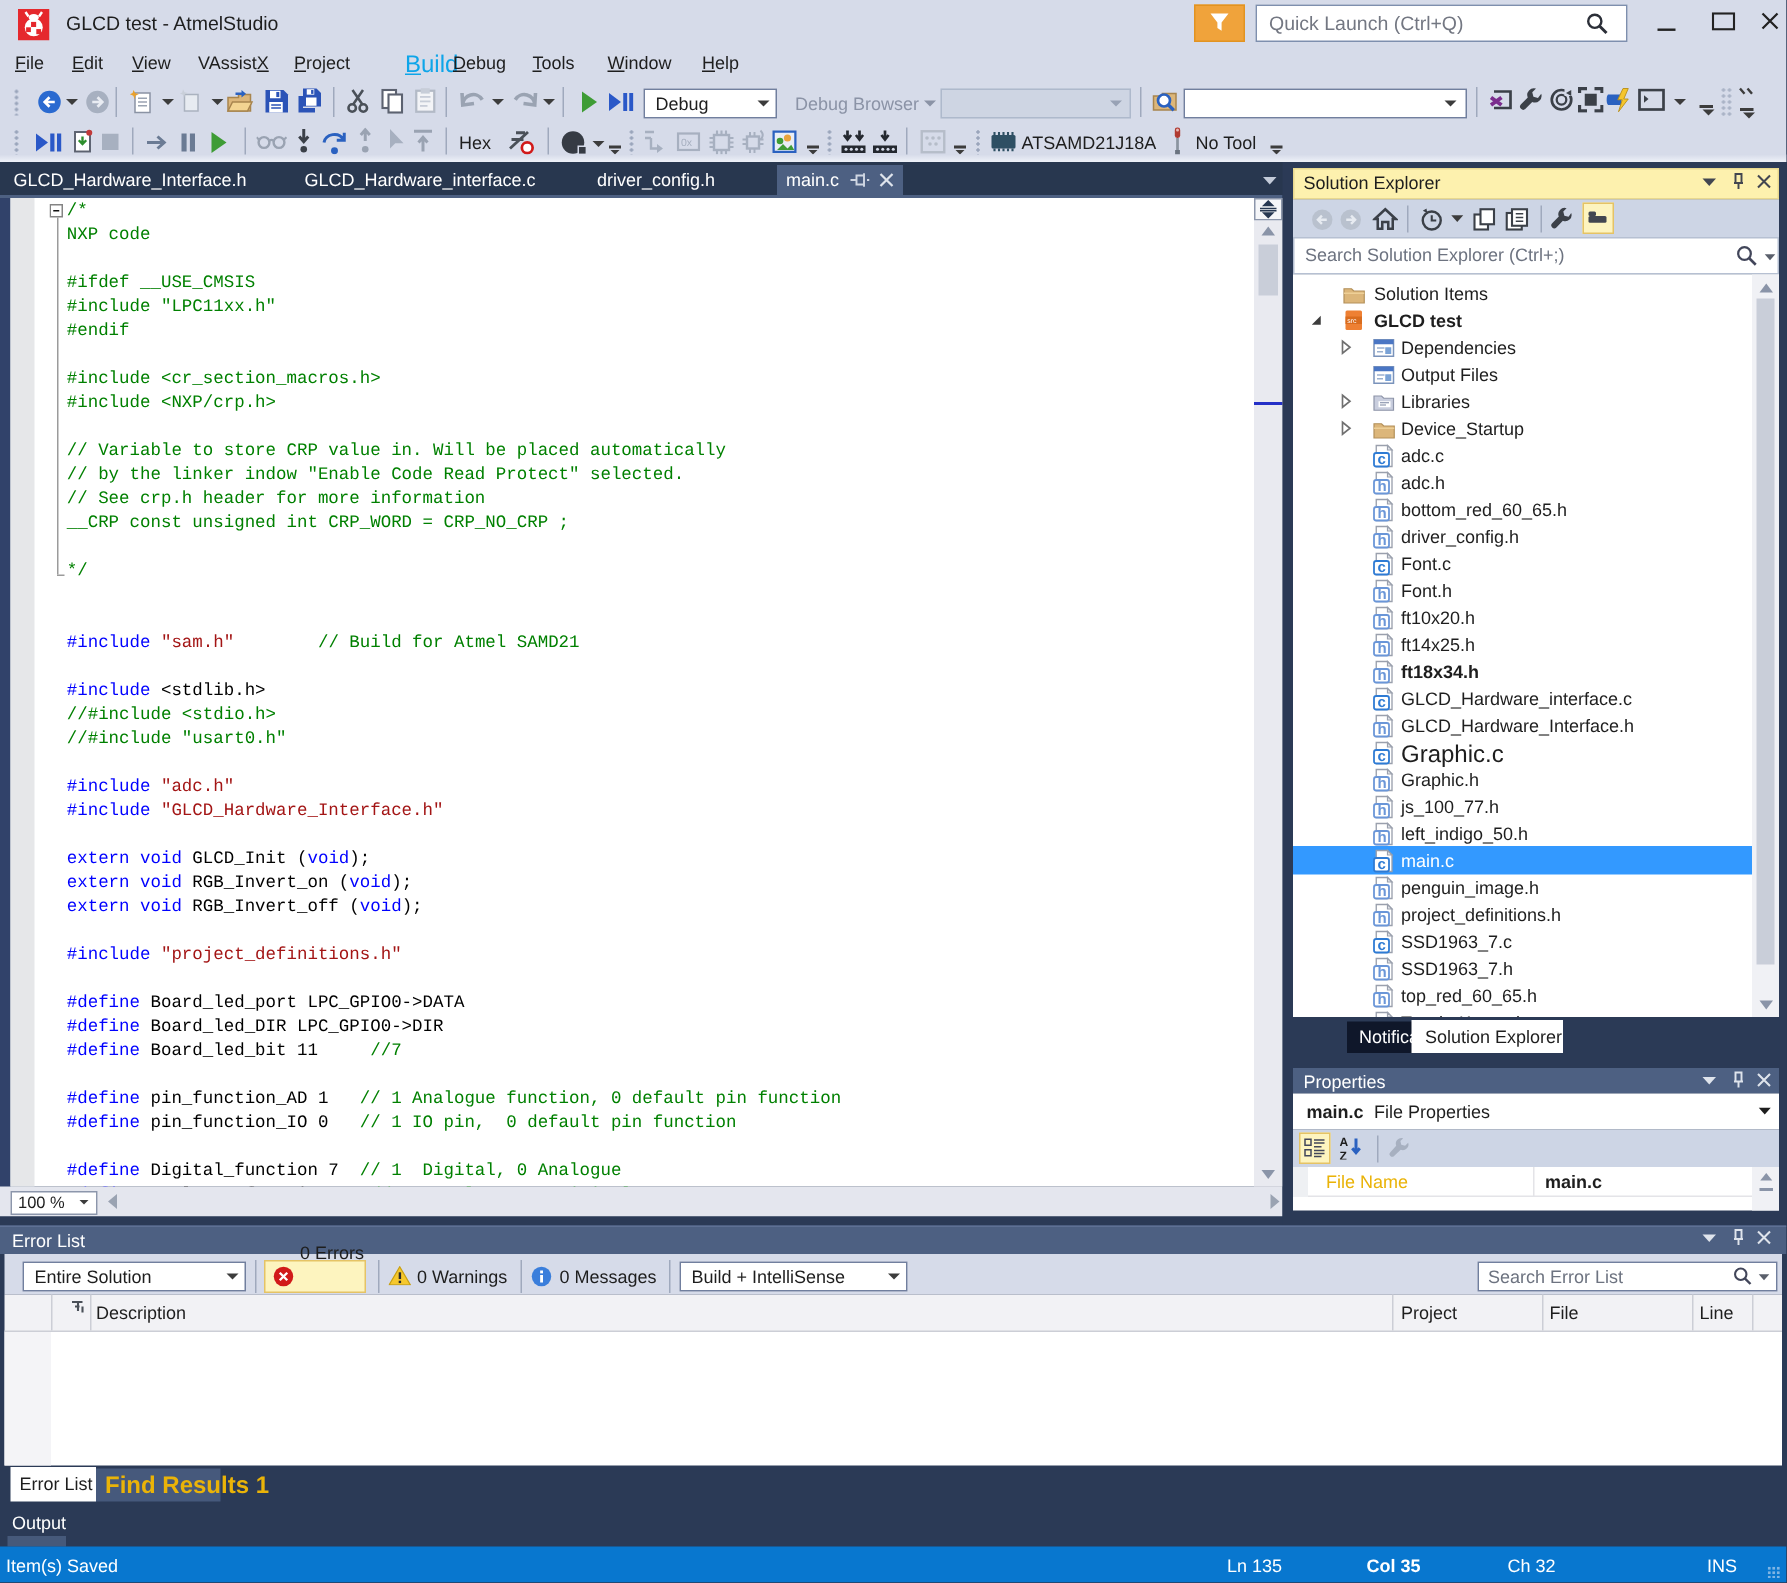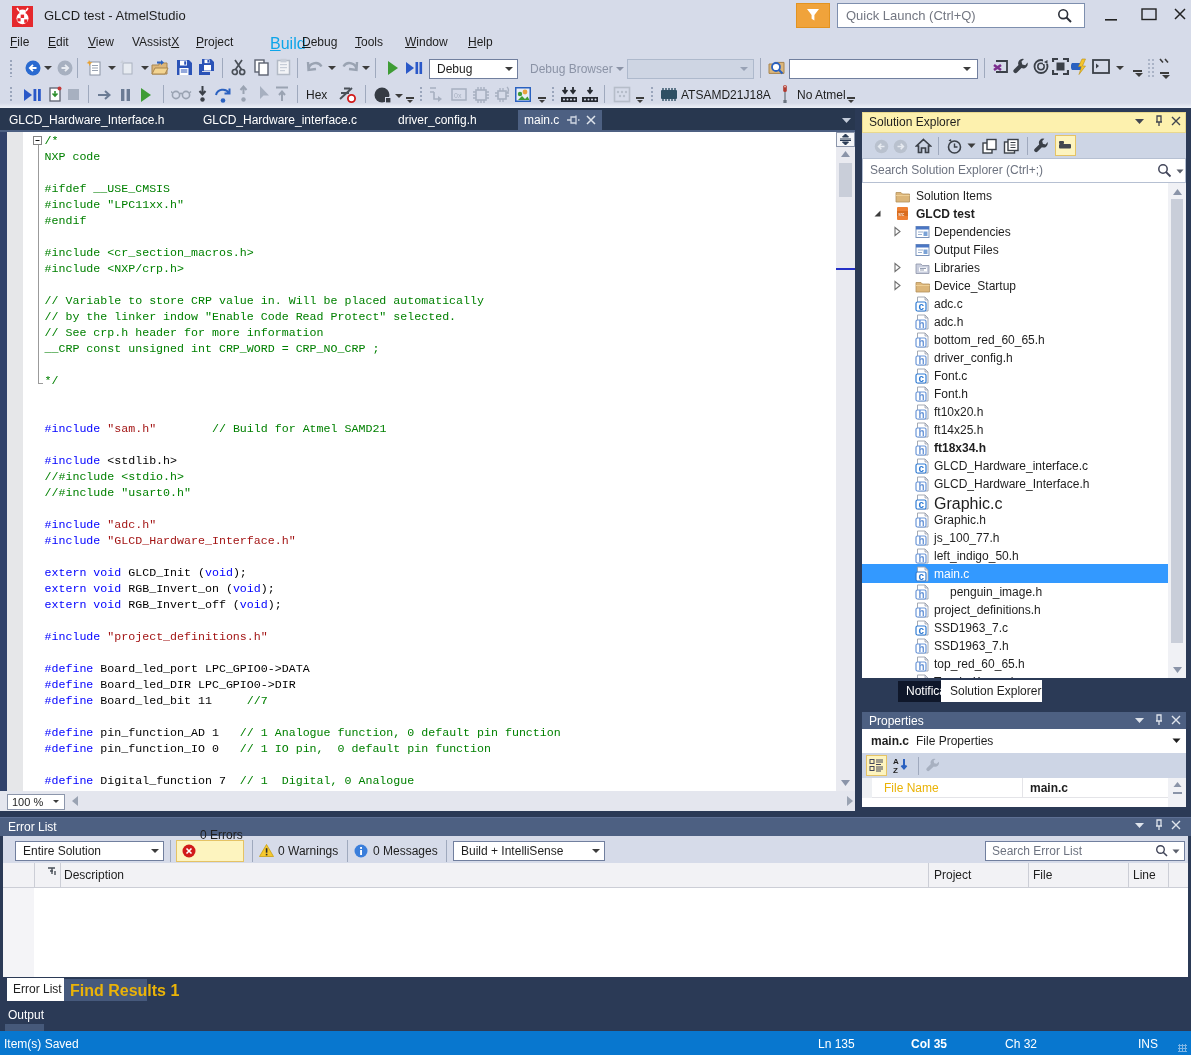--- a/index.html
+++ b/index.html
@@ -313,21 +313,21 @@
       <rect x="2" y="2" width="16" height="9" rx="1" fill="#2e4f63"></rect>
 <path d="M4 2 v-2 M7 2 v-2 M10 2 v-2 M13 2 v-2 M16 2 v-2 M4 11 v2 M7 11 v2 M10 11 v2 M13 11 v2 M16 11 v2" stroke="#2e4f63" stroke-width="1.4"></path>
     </svg>
 <div class="abs" style="left:681px;top:88px;font-size:12px;color:#1e1e1e;font-weight:normal;white-space:pre;">ATSAMD21J18A</div>
 <svg class="abs" style="left:778px;top:84px;" width="14" height="20" viewBox="0 0 14 20">
       <rect x="5.2" y="1" width="3.6" height="7" rx="1.6" fill="#b03a30"></rect>
       <rect x="6.1" y="8" width="1.8" height="8" fill="#8b949f"></rect>
       <rect x="5.4" y="16" width="3.2" height="3" fill="#6b7480"></rect>
 <circle cx="7" cy="2.6" r="1" fill="#e8b9b4"></circle>
     </svg>
-<div class="abs" style="left:797px;top:88px;font-size:12px;color:#1e1e1e;font-weight:normal;white-space:pre;">No Atmel</div>
+<div class="abs" style="left:797px;top:88px;font-size:12px;color:#1e1e1e;font-weight:normal;white-space:pre;">No Tool</div>
 <div class="abs" style="left:847px;top:97px;width:8px;height:1.5px;background:#3c3c3c;"></div>
 <div class="abs dd" style="left:848px;top:100px;border-left-width:3.5px;border-right-width:3.5px;border-top-width:3.5px;"></div>
 <div class="abs" style="left:0;top:103px;width:1191px;height:5px;background:linear-gradient(#d6dbe9,#eef1f8);"></div>
 <div class="abs" style="left:0;top:108px;width:1191px;height:22px;background:#28374f;"></div>
 <div class="abs" style="left:0;top:130px;width:855px;height:2px;background:#4d6082;"></div>
 <div class="abs" style="left:9px;top:113px;font-size:12px;color:#fff;font-weight:normal;white-space:pre;">GLCD_Hardware_Interface.h</div>
 <div class="abs" style="left:203px;top:113px;font-size:12px;color:#fff;font-weight:normal;white-space:pre;">GLCD_Hardware_interface.c</div>
 <div class="abs" style="left:398px;top:113px;font-size:12px;color:#fff;font-weight:normal;white-space:pre;">driver_config.h</div>
 <div class="abs" style="left:518px;top:110px;width:84px;height:20px;background:#4d6082;"></div>
 <div class="abs" style="left:524px;top:113px;font-size:12px;color:#fff;font-weight:normal;white-space:pre;">main.c</div>
@@ -637,21 +637,21 @@
         <rect x="1" y="6" width="10" height="9" rx="1.5" fill="#fff" stroke="#2e7bd4" stroke-width="1.2"></rect>
         <text x="3.4" y="13.6" font-size="10" font-weight="bold" fill="#2e7bd4" font-family="Liberation Sans">c</text>
       </svg>
       <div style="position:absolute;left:72px;top:384px;font-size:12px;font-weight:normal;color:#fff;white-space:pre;">main.c</div>
       <svg style="position:absolute;left:53px;top:401px;" width="15" height="16" viewBox="0 0 15 16">
         <path d="M2.5 1 h7.5 l3 3 v11 h-10.5z" fill="#fff" stroke="#9aa0ad" stroke-width="0.9"></path>
         <path d="M10 1 l3 3 h-3z" fill="#e8ebef" stroke="#9aa0ad" stroke-width="0.8"></path>
         <rect x="1" y="6" width="10" height="9" rx="1.5" fill="#fff" stroke="#6a96d8" stroke-width="1.2"></rect>
         <text x="3.4" y="13.6" font-size="10" font-weight="bold" fill="#6a96d8" font-family="Liberation Sans">h</text>
       </svg>
-      <div style="position:absolute;left:72px;top:402px;font-size:12px;font-weight:normal;color:#1e1e1e;white-space:pre;margin-left:16px;">penguin_image.h</div>
+      <div style="position:absolute;left:72px;top:402px;font-size:12px;font-weight:normal;color:#1e1e1e;white-space:pre;">penguin_image.h</div>
       <svg style="position:absolute;left:53px;top:419px;" width="15" height="16" viewBox="0 0 15 16">
         <path d="M2.5 1 h7.5 l3 3 v11 h-10.5z" fill="#fff" stroke="#9aa0ad" stroke-width="0.9"></path>
         <path d="M10 1 l3 3 h-3z" fill="#e8ebef" stroke="#9aa0ad" stroke-width="0.8"></path>
         <rect x="1" y="6" width="10" height="9" rx="1.5" fill="#fff" stroke="#6a96d8" stroke-width="1.2"></rect>
         <text x="3.4" y="13.6" font-size="10" font-weight="bold" fill="#6a96d8" font-family="Liberation Sans">h</text>
       </svg>
       <div style="position:absolute;left:72px;top:420px;font-size:12px;font-weight:normal;color:#1e1e1e;white-space:pre;">project_definitions.h</div>
       <svg style="position:absolute;left:53px;top:437px;" width="15" height="16" viewBox="0 0 15 16">
         <path d="M2.5 1 h7.5 l3 3 v11 h-10.5z" fill="#fff" stroke="#9aa0ad" stroke-width="0.9"></path>
         <path d="M10 1 l3 3 h-3z" fill="#e8ebef" stroke="#9aa0ad" stroke-width="0.8"></path>

